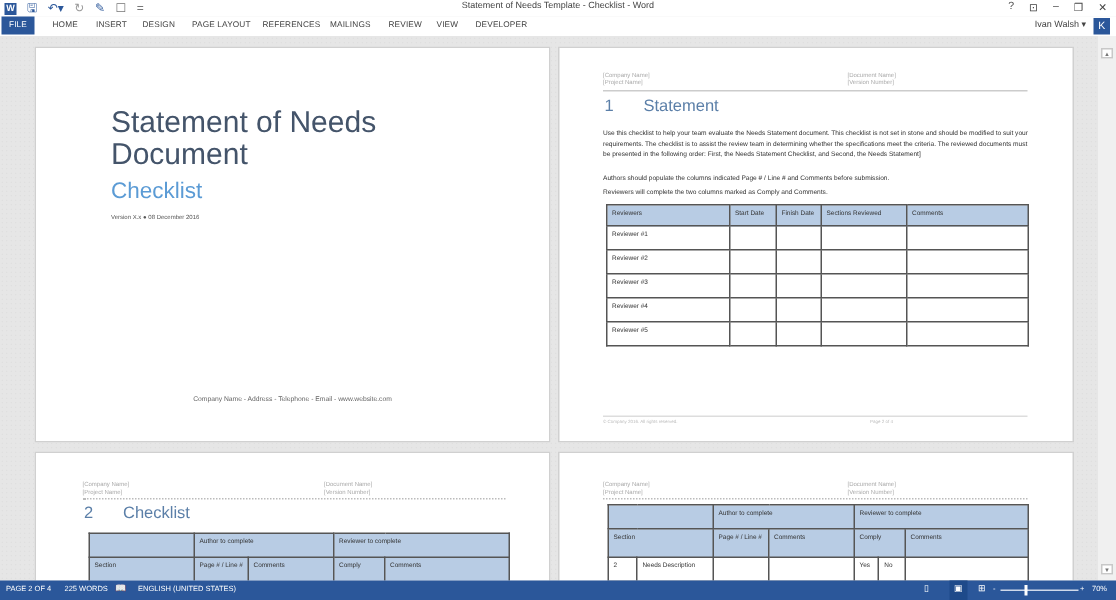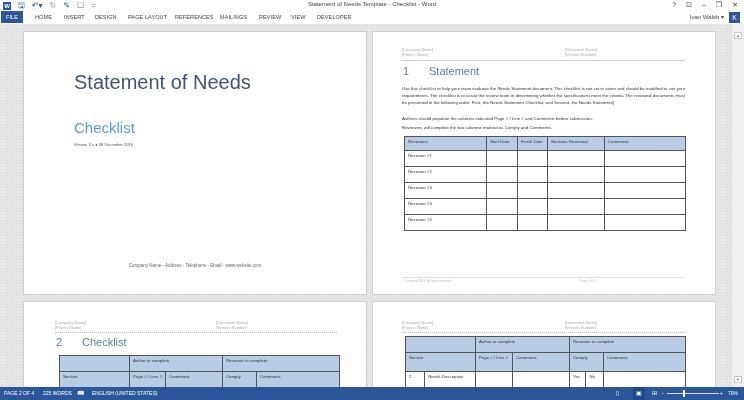--- a/index.html
+++ b/index.html
@@ -99,20 +99,21 @@
     <span>▾</span>
   </div>
   <div class="user-avatar">K</div>
 </div>
 
 <div class="doc-area">
 
   <div class="page" style="left:23px; top:7px; width:344px; height:264px;">
     <div class="p1-title">
       <div>Statement of Needs</div>
+      <div>Document</div>
     </div>
     <div class="p1-sub">Checklist</div>
     <div class="p1-ver">Version X.x ● 08 December 2016</div>
     <div class="p1-footer">Company Name - Address - Telephone - Email - www.website.com</div>
   </div>
 
   <div class="page" style="left:372px; top:7px; width:344px; height:264px;">
     <div class="hdr-l" style="left:29px; top:15px;">
       <div>[Company Name]</div>
       <div>[Project Name]</div>

